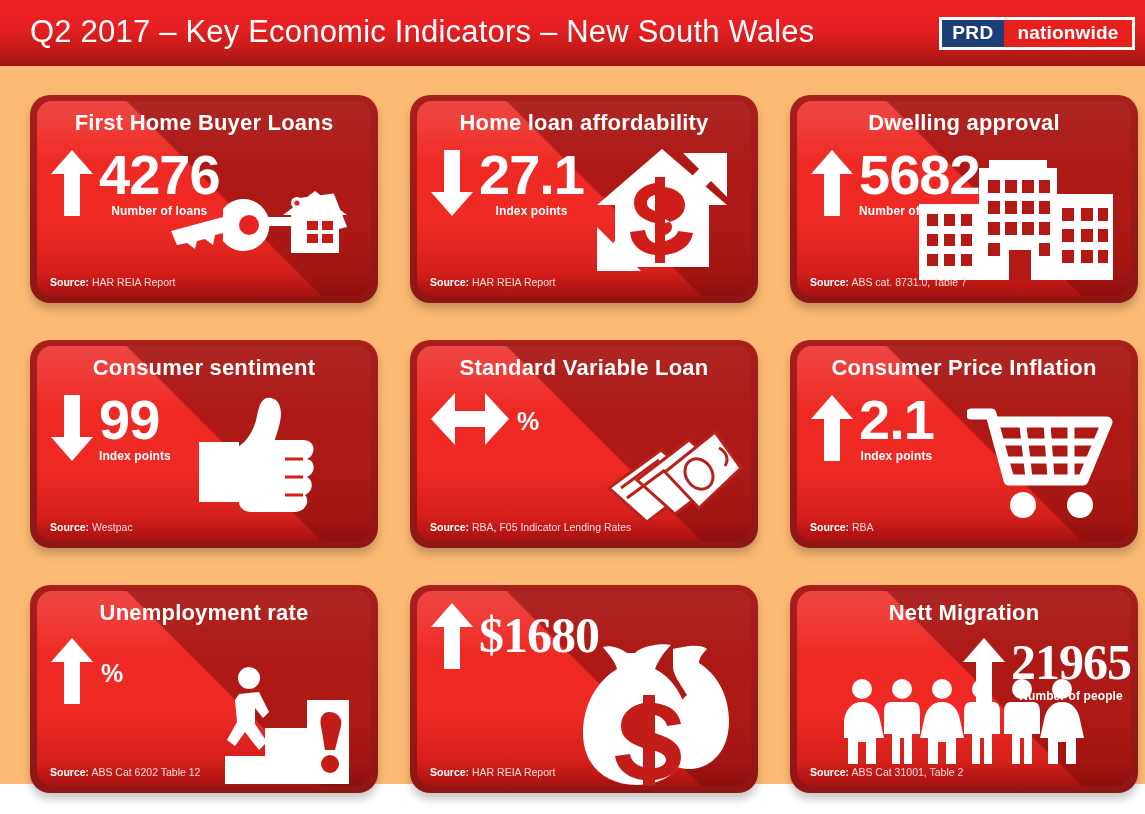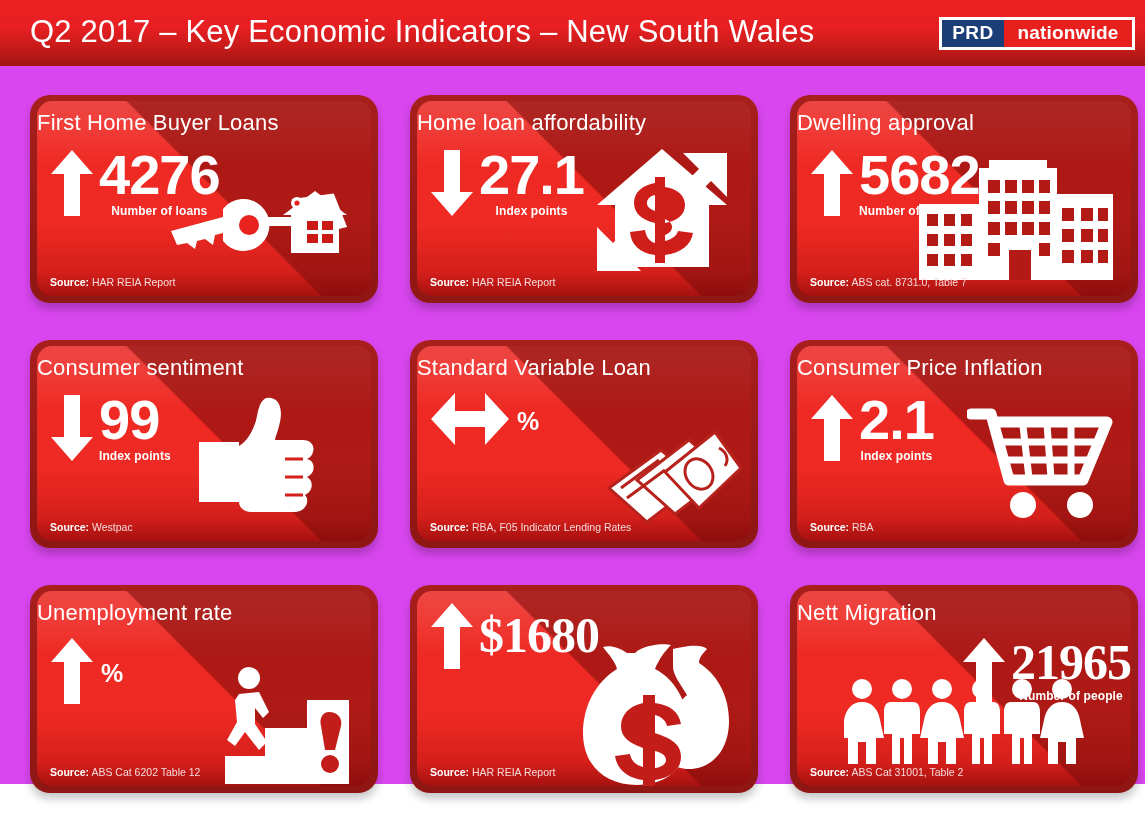--- a/index.html
+++ b/index.html
@@ -2,21 +2,21 @@
 <html><head>
 <meta charset="utf-8">
 <style>
   * { box-sizing: border-box; margin: 0; padding: 0; }
   html, body {
     width: 1145px; height: 814px;
     background: #ffffff;
     font-family: "Liberation Sans", sans-serif;
     overflow: hidden;
   }
-  .page { position: relative; width: 1145px; height: 784px; background: #d946ef; }
+  .page { position: relative; width: 1145px; height: 784px; background: #fdba74; }
 
   
   .header {
     position: absolute; left: 0; top: 0; width: 1145px; height: 66px;
     background: linear-gradient(to bottom, #ed2124 0%, #e71f22 42%, #c01a18 78%, #9d1512 100%);
     display: flex; align-items: center; justify-content: space-between;
   }
   .header-title {
     color: #fff; font-size: 31px; font-weight: 300; letter-spacing: .2px;
     margin-left: 30px; white-space: nowrap; line-height: 1;
@@ -79,22 +79,22 @@
   .diag-shadow {
     position: absolute; right: -40px; bottom: -40px;
     width: 300px; height: 300px;
     background: linear-gradient(225deg, rgba(120,12,10,0.55) 0%, rgba(120,12,10,0.55) 58%, rgba(120,12,10,0) 58.5%);
     transform: rotate(0deg);
     pointer-events: none;
   }
 
   .card-title {
     position: relative; z-index: 3;
-    color: #fff;
-    font-size: 22px; font-weight: 400; letter-spacing: .2px;
+    text-align: center; color: #fff;
+    font-size: 22px; font-weight: 700; letter-spacing: .2px;
     padding-top: 9px;
   }
 
   .value-row {
     position: relative; z-index: 3;
     display: flex; align-items: center;
     padding-left: 14px; margin-top: 12px;
   }
   .value-row.center { justify-content: flex-end; padding-left: 8px; }
   .arrow { flex: none; margin-right: 6px; }

